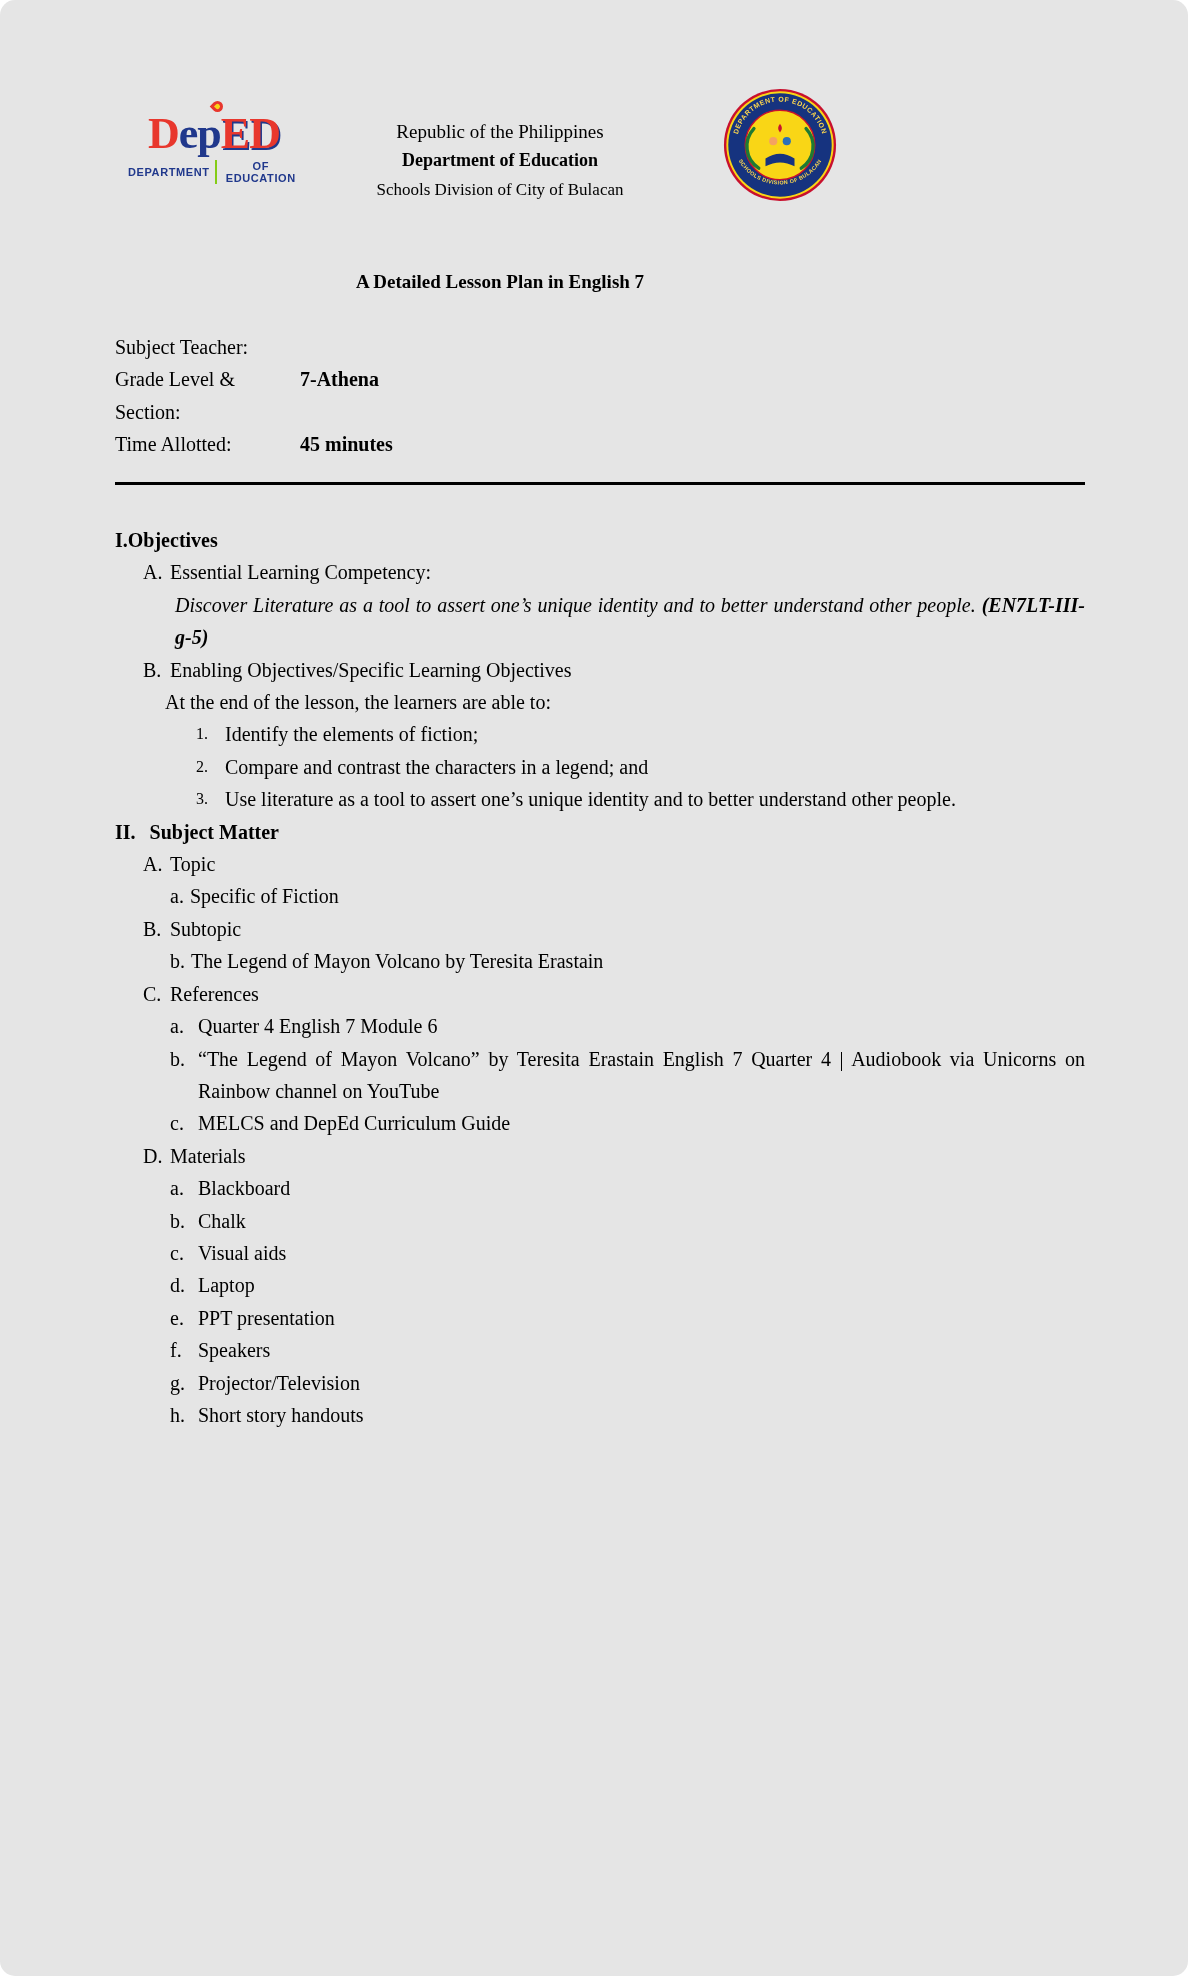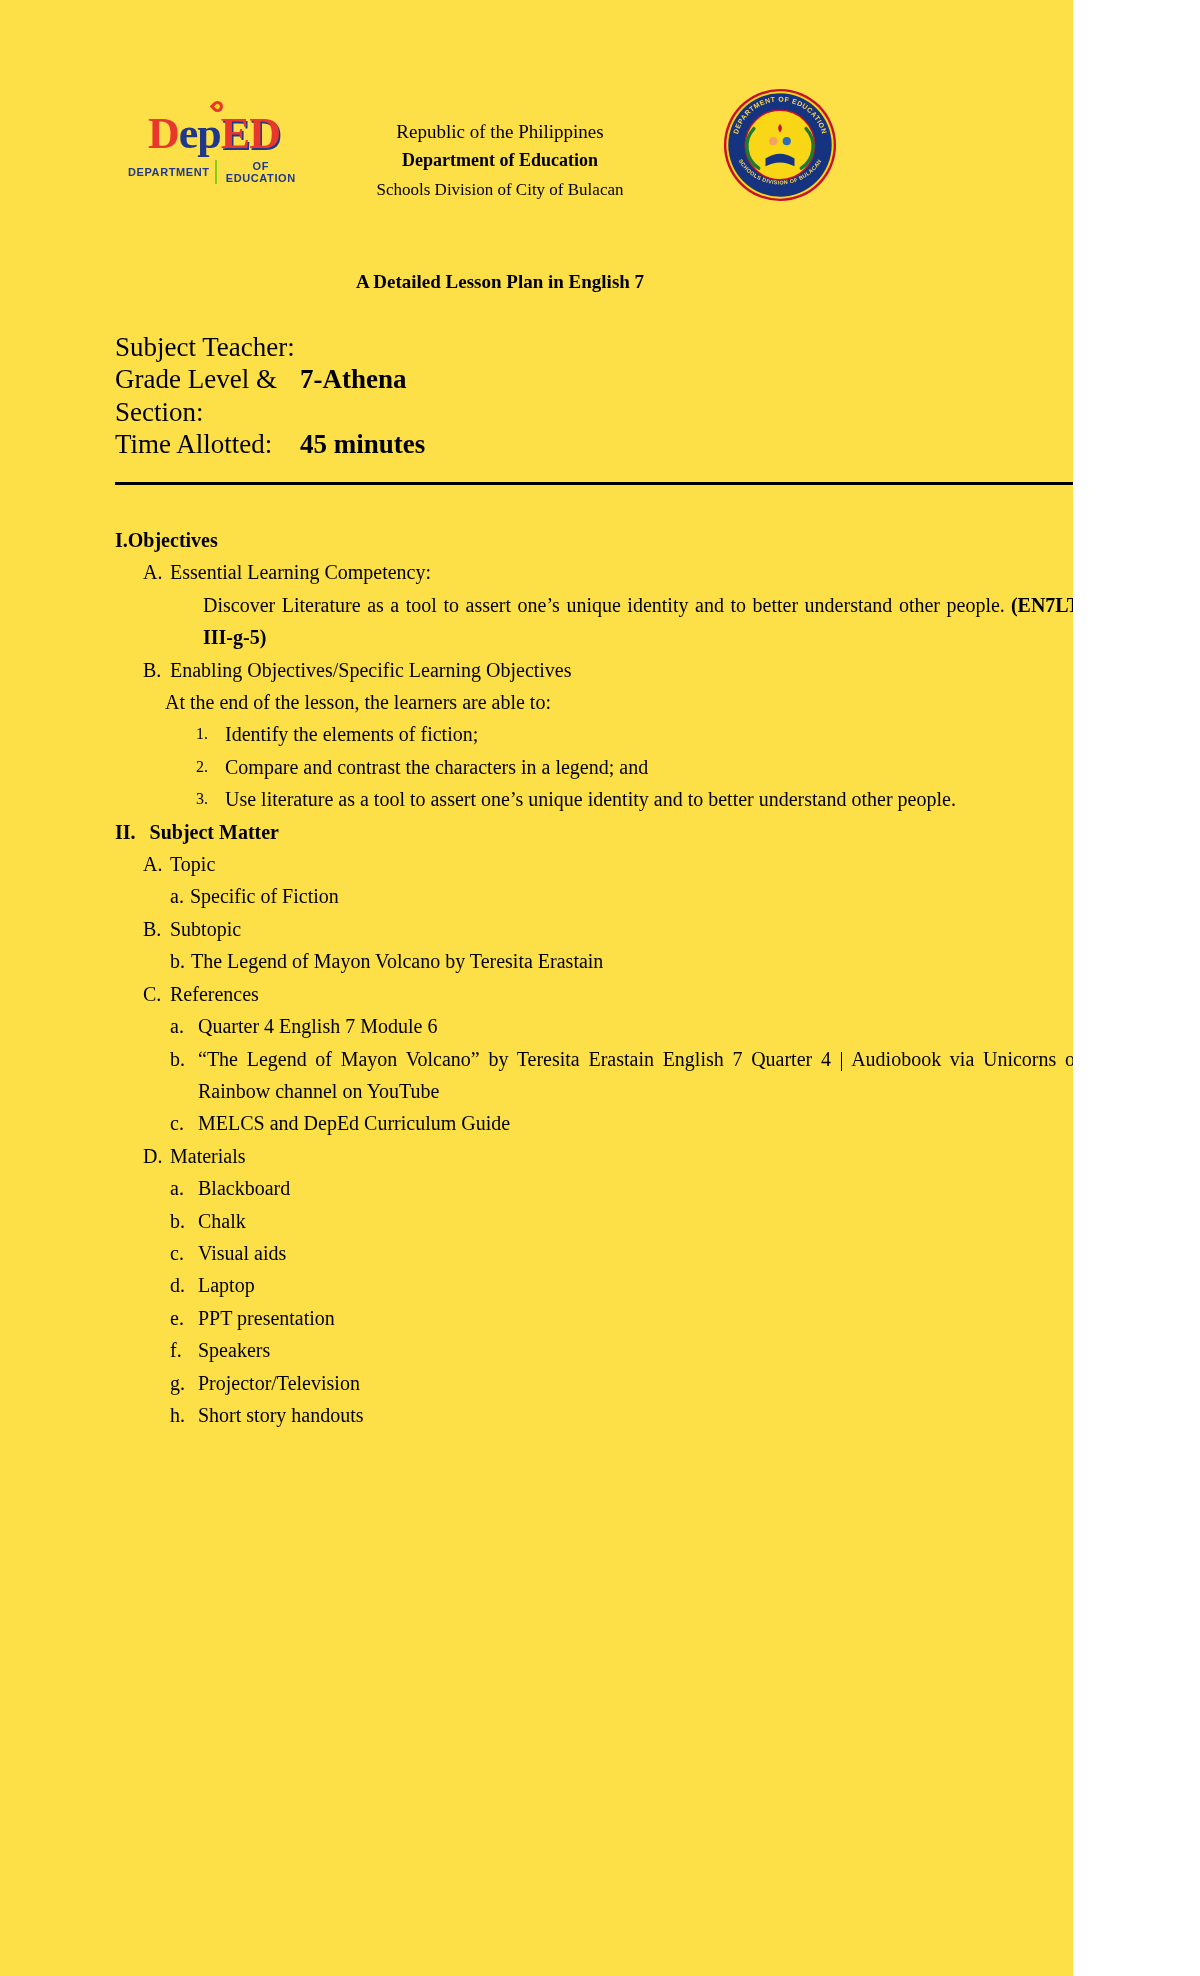--- a/index.html
+++ b/index.html
@@ -1,18 +1,18 @@
 <!DOCTYPE html>
 <html><head>
 <meta charset="utf-8">
 <style>
   * { margin:0; padding:0; box-sizing:border-box; }
   html,body { background:#ffffff; }
   body { width:1200px; font-family:"Liberation Serif", serif; color:#000; }
-  .page { position:relative; width:1073px; height:1976px; background:#fde047; overflow:hidden; }
+  .page { position:relative; width:1188px; height:1976px; background:#e5e5e5; overflow:hidden;border-radius:15px; }
 
   
   .logo { position:absolute; left:128px; top:112px; width:172px; text-align:center; }
   .logo-word { position:relative; display:inline-block; font-weight:bold; font-size:44px; line-height:1; letter-spacing:-1px; font-family:"Liberation Serif", serif; }
   .lg-red  { color:#e8372d; }
   .lg-blue { color:#20388c; }
   .lg-red2 { color:#e8372d; text-shadow:1.5px 1.5px 0 #20388c; }
   .flame { position:absolute; left:64px; top:-11px; width:11px; height:11px;
            background:#e8372d; border-radius:0 50% 50% 50%; transform:rotate(-45deg); }
   .flame-inner { position:absolute; left:3px; top:3px; width:5px; height:5px; background:#f9d616; border-radius:0 50% 50% 50%; }
@@ -25,33 +25,33 @@
   .ht1 { font-size:19px; }
   .ht2 { font-size:18px; font-weight:bold; }
   .ht3 { font-size:17px; }
 
   .seal { position:absolute; left:722px; top:87px; width:116px; height:116px; }
 
   
   .title { position:absolute; top:271px; left:115px; width:770px; text-align:center;
            font-size:19px; font-weight:bold; }
 
-  .meta { position:absolute; top:331px; left:115px; width:640px; font-size:27px; line-height:32.4px; }
+  .meta { position:absolute; top:331px; left:115px; width:640px; font-size:20px; line-height:32.4px; }
   .meta-row { display:flex; }
   .meta-label { flex:0 0 185px; }
   .meta-value { font-weight:bold; }
 
   .rule { position:absolute; top:482px; left:115px; width:970px; height:3px; background:#000; }
 
   
   .content { position:absolute; top:524px; left:115px; width:970px; font-size:20px; line-height:32.4px; }
   .h1line { font-weight:bold; }
   .lvl { position:relative; padding-left:55px; }
   .lvl > .marker { position:absolute; left:28px; }
-  .para { margin-left:88px; text-align:justify; }
+  .para { margin-left:60px; text-align:justify;font-style:italic; }
   .para .code { font-weight:bold; margin-left:6px; }
   .intro { padding-left:50px; }
   .numli { position:relative; padding-left:110px; text-align:justify; }
   .numli > .nmark { position:absolute; left:81px; font-size:16px; }
   .h2line { font-weight:bold; }
   .h2title { margin-left:14px; }
   .subinline { padding-left:55px; }
   .subinline .imark { margin-right:6px; }
   .hang { position:relative; padding-left:83px; text-align:justify; }
   .hang > .hmark { position:absolute; left:55px; }

